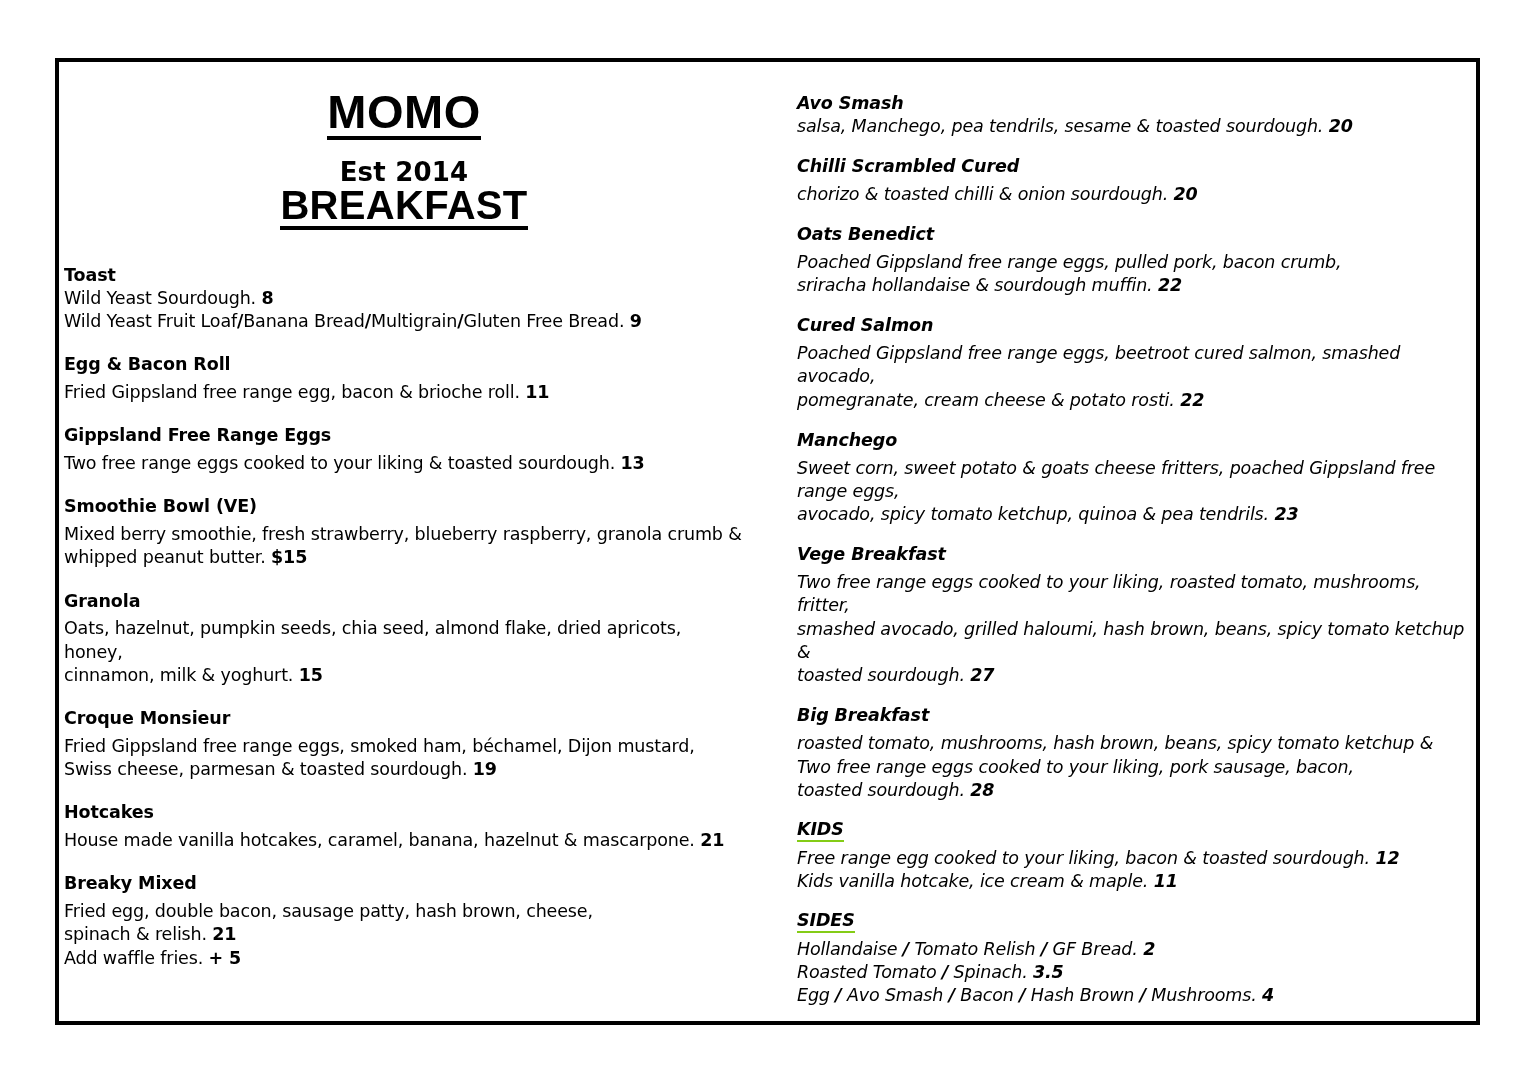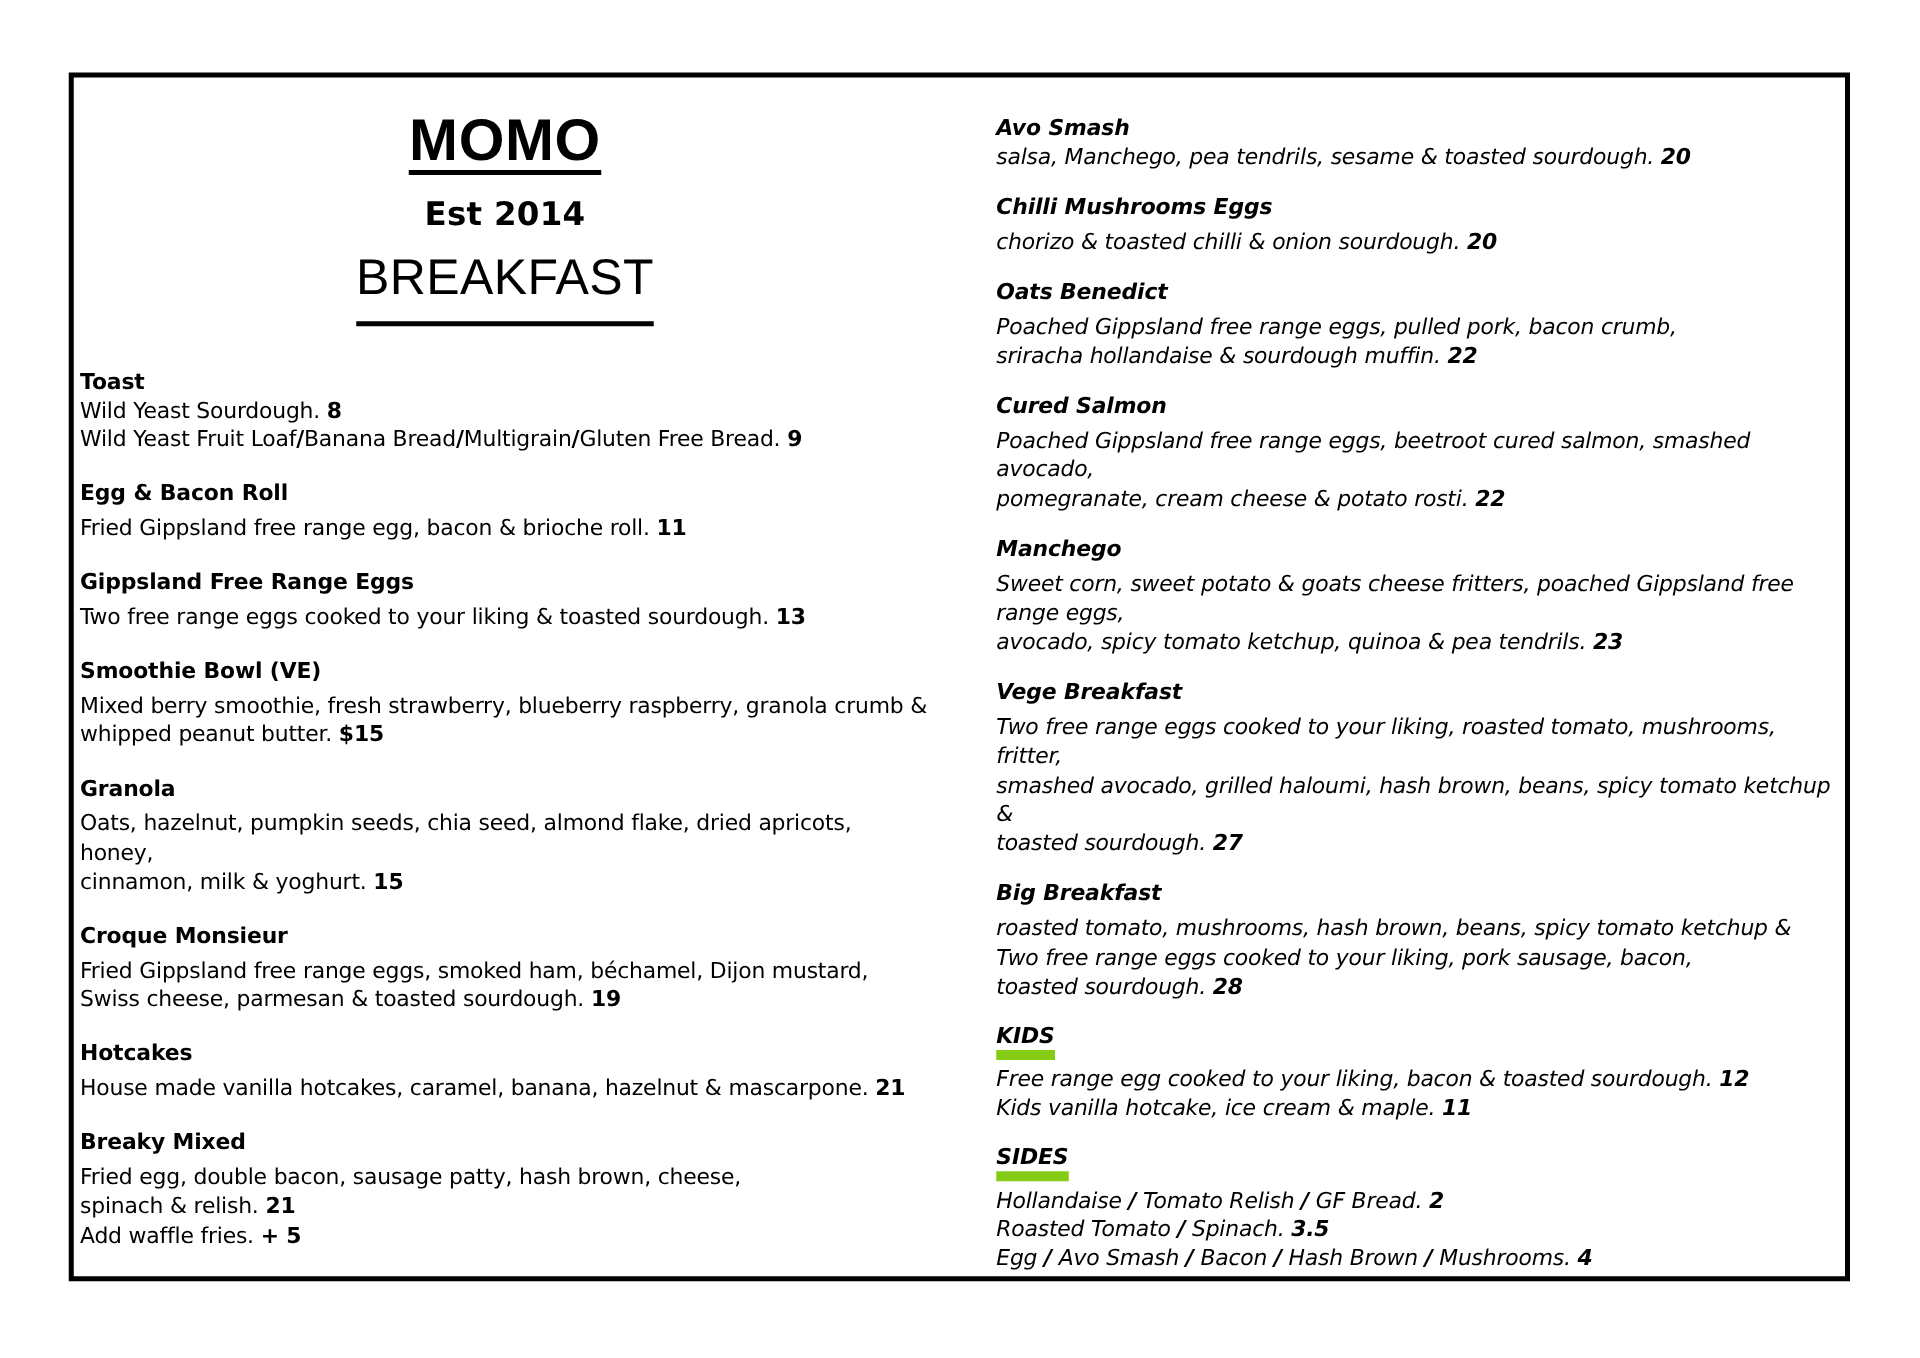--- a/index.html
+++ b/index.html
@@ -75,45 +75,45 @@
     font-family: "DejaVu Sans", sans-serif;
     font-size: 26px;
     font-weight: bold;
     line-height: 1.0;
     margin-top: 19px;
     letter-spacing: 0.2px;
   }
   .meal {
     font-family: "Liberation Sans", sans-serif;
     font-size: 40px;
-    font-weight: normal;
+    font-weight: bold;
     line-height: 1.0;
-    margin-top: 17px;
+    margin-top: 0;
     display: inline-block;
     border-bottom: 4px solid #000;
-    padding-bottom: 15px;
+    padding-bottom: 1px;
     letter-spacing: 0.3px;
   }
 
   
   .items {
     margin-top: 34px;
   }
   .item {
     margin-bottom: 20px;
   }
   .item-title {
     font-size: 17.5px;
     font-weight: bold;
     line-height: 1.30;
     letter-spacing: -0.1px;
   }
   .item-title.uline {
     display: inline-block;
-    border-bottom: 8px solid #84cc16;
+    border-bottom: 2px solid #84cc16;
     padding-bottom: 0px;
     line-height: 1.18;
   }
   .item-desc {
     font-size: 17.5px;
     font-weight: normal;
     line-height: 1.33;
     letter-spacing: -0.15px;
   }
   .item-desc .ln { display: block; }
@@ -204,21 +204,21 @@
 
     <div class="col-right">
       <div class="items" id="right-items" style="margin-top:0">
           <div class="item tight">
             <div><span class="item-title">Avo Smash</span></div>
             <div class="item-desc">
               <span class="ln"><span>salsa, Manchego, pea tendrils, sesame &amp; toasted sourdough. </span><b>20</b></span>
             </div>
           </div>
           <div class="item loose">
-            <div><span class="item-title">Chilli Mushrooms Eggs</span></div>
+            <div><span class="item-title">Chilli Scrambled Cured</span></div>
             <div class="item-desc">
               <span class="ln"><span>chorizo &amp; toasted chilli &amp; onion sourdough. </span><b>20</b></span>
             </div>
           </div>
           <div class="item loose">
             <div><span class="item-title">Oats Benedict</span></div>
             <div class="item-desc">
               <span class="ln"><span>Poached Gippsland free range eggs, pulled pork, bacon crumb,</span></span>
               <span class="ln"><span>sriracha hollandaise &amp; sourdough muffin. </span><b>22</b></span>
             </div>

